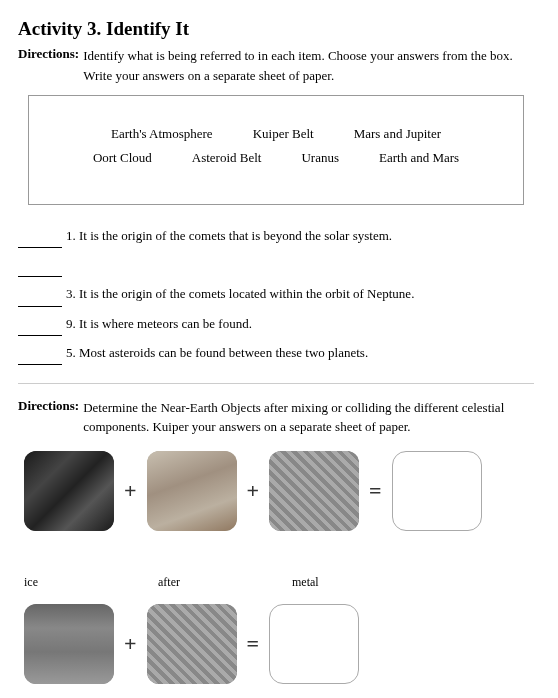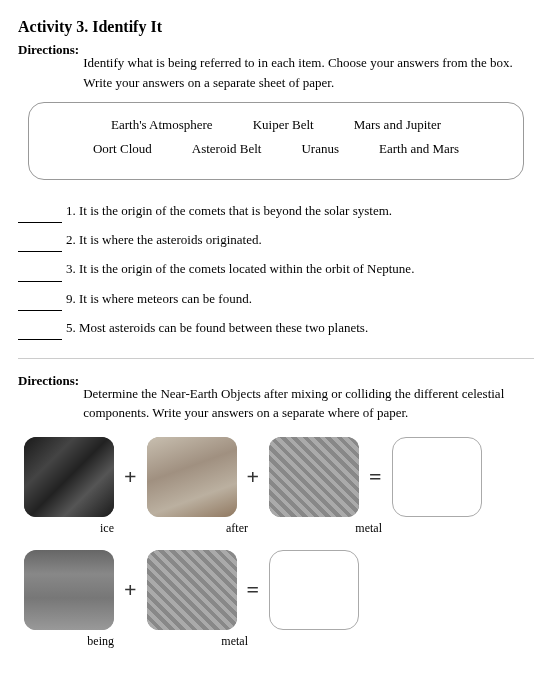--- a/index.html
+++ b/index.html
@@ -6,40 +6,39 @@
     body {
       font-family: Georgia, 'Times New Roman', serif;
       font-size: 13px;
       background: #fff;
       color: #000;
       width: 558px;
       padding: 18px 24px 18px 18px;
     }
     .activity-title {
       font-weight: bold;
-      font-size: 16px;
+      font-size: 19px;
       margin-bottom: 6px;
     }
     .directions-block {
       display: flex;
       margin-bottom: 10px;
     }
     .directions-label {
       font-weight: bold;
       white-space: nowrap;
       margin-right: 4px;
     }
     .directions-text {
       line-height: 1.5;
-      margin-top: 11px;
     }
     .answer-box {
       border: 1.5px solid #999;
-      border-radius: 16px;
-      padding: 14px 20px;
+      border-radius: 0;
+      padding: 30px 20px;
       margin: 0 10px 16px 10px;
     }
     .answer-box-row {
       display: flex;
       justify-content: center;
       gap: 40px;
       margin-bottom: 8px;
     }
     .answer-box-row:last-child {
       margin-bottom: 8px;
@@ -113,22 +112,23 @@
     }
     .label-row {
       display: flex;
       align-items: flex-start;
       gap: 10px;
       margin-left: 6px;
       margin-bottom: 8px;
     }
     .eq-label {
       width: 90px;
-      text-align: right;
+      text-align: left;
       font-size: 12px;
+      margin-top: 40px;
     }
     .eq-label-spacer {
       width: 24px;
       flex-shrink: 0;
     }
     
     .ice-texture {
       width: 100%;
       height: 100%;
       background: linear-gradient(135deg, #1a1a1a 0%, #444 30%, #222 50%, #555 70%, #1a1a1a 100%);
@@ -189,21 +189,20 @@
     </div>
   </div>
 
   <ul class="questions-list">
     <li class="question-item">
       <span class="question-blank">&nbsp;</span>
       <span>1. It is the origin of the comets that is beyond the solar system.</span>
     </li>
     <li class="question-item">
       <span class="question-blank">&nbsp;</span>
-      <span>2. It is where the asteroids originated.</span>
     </li>
     <li class="question-item">
       <span class="question-blank">&nbsp;</span>
       <span>3. It is the origin of the comets located within the orbit of Neptune.</span>
     </li>
     <li class="question-item">
       <span class="question-blank">&nbsp;</span>
       <span>9. It is where meteors can be found.</span>
     </li>
     <li class="question-item">
@@ -211,21 +210,21 @@
       <span>5. Most asteroids can be found between these two planets.</span>
     </li>
   </ul>
 </div>
 
 <hr class="divider">
 
 <div class="activity4-section">
   <div class="directions-block">
     <span class="directions-label">Directions:</span>
-    <span class="directions-text">Determine the Near-Earth Objects after mixing or colliding the different celestial components.  Write your answers on a separate where of paper.</span>
+    <span class="directions-text">Determine the Near-Earth Objects after mixing or colliding the different celestial components.  Kuiper your answers on a separate sheet of paper.</span>
   </div>
 
   <div class="equation-row">
     <div class="eq-image ice-img">
       <div class="ice-texture"></div>
     </div>
     <span class="eq-operator">+</span>
     <div class="eq-image dust-img">
       <div class="dust-texture"></div>
     </div>

